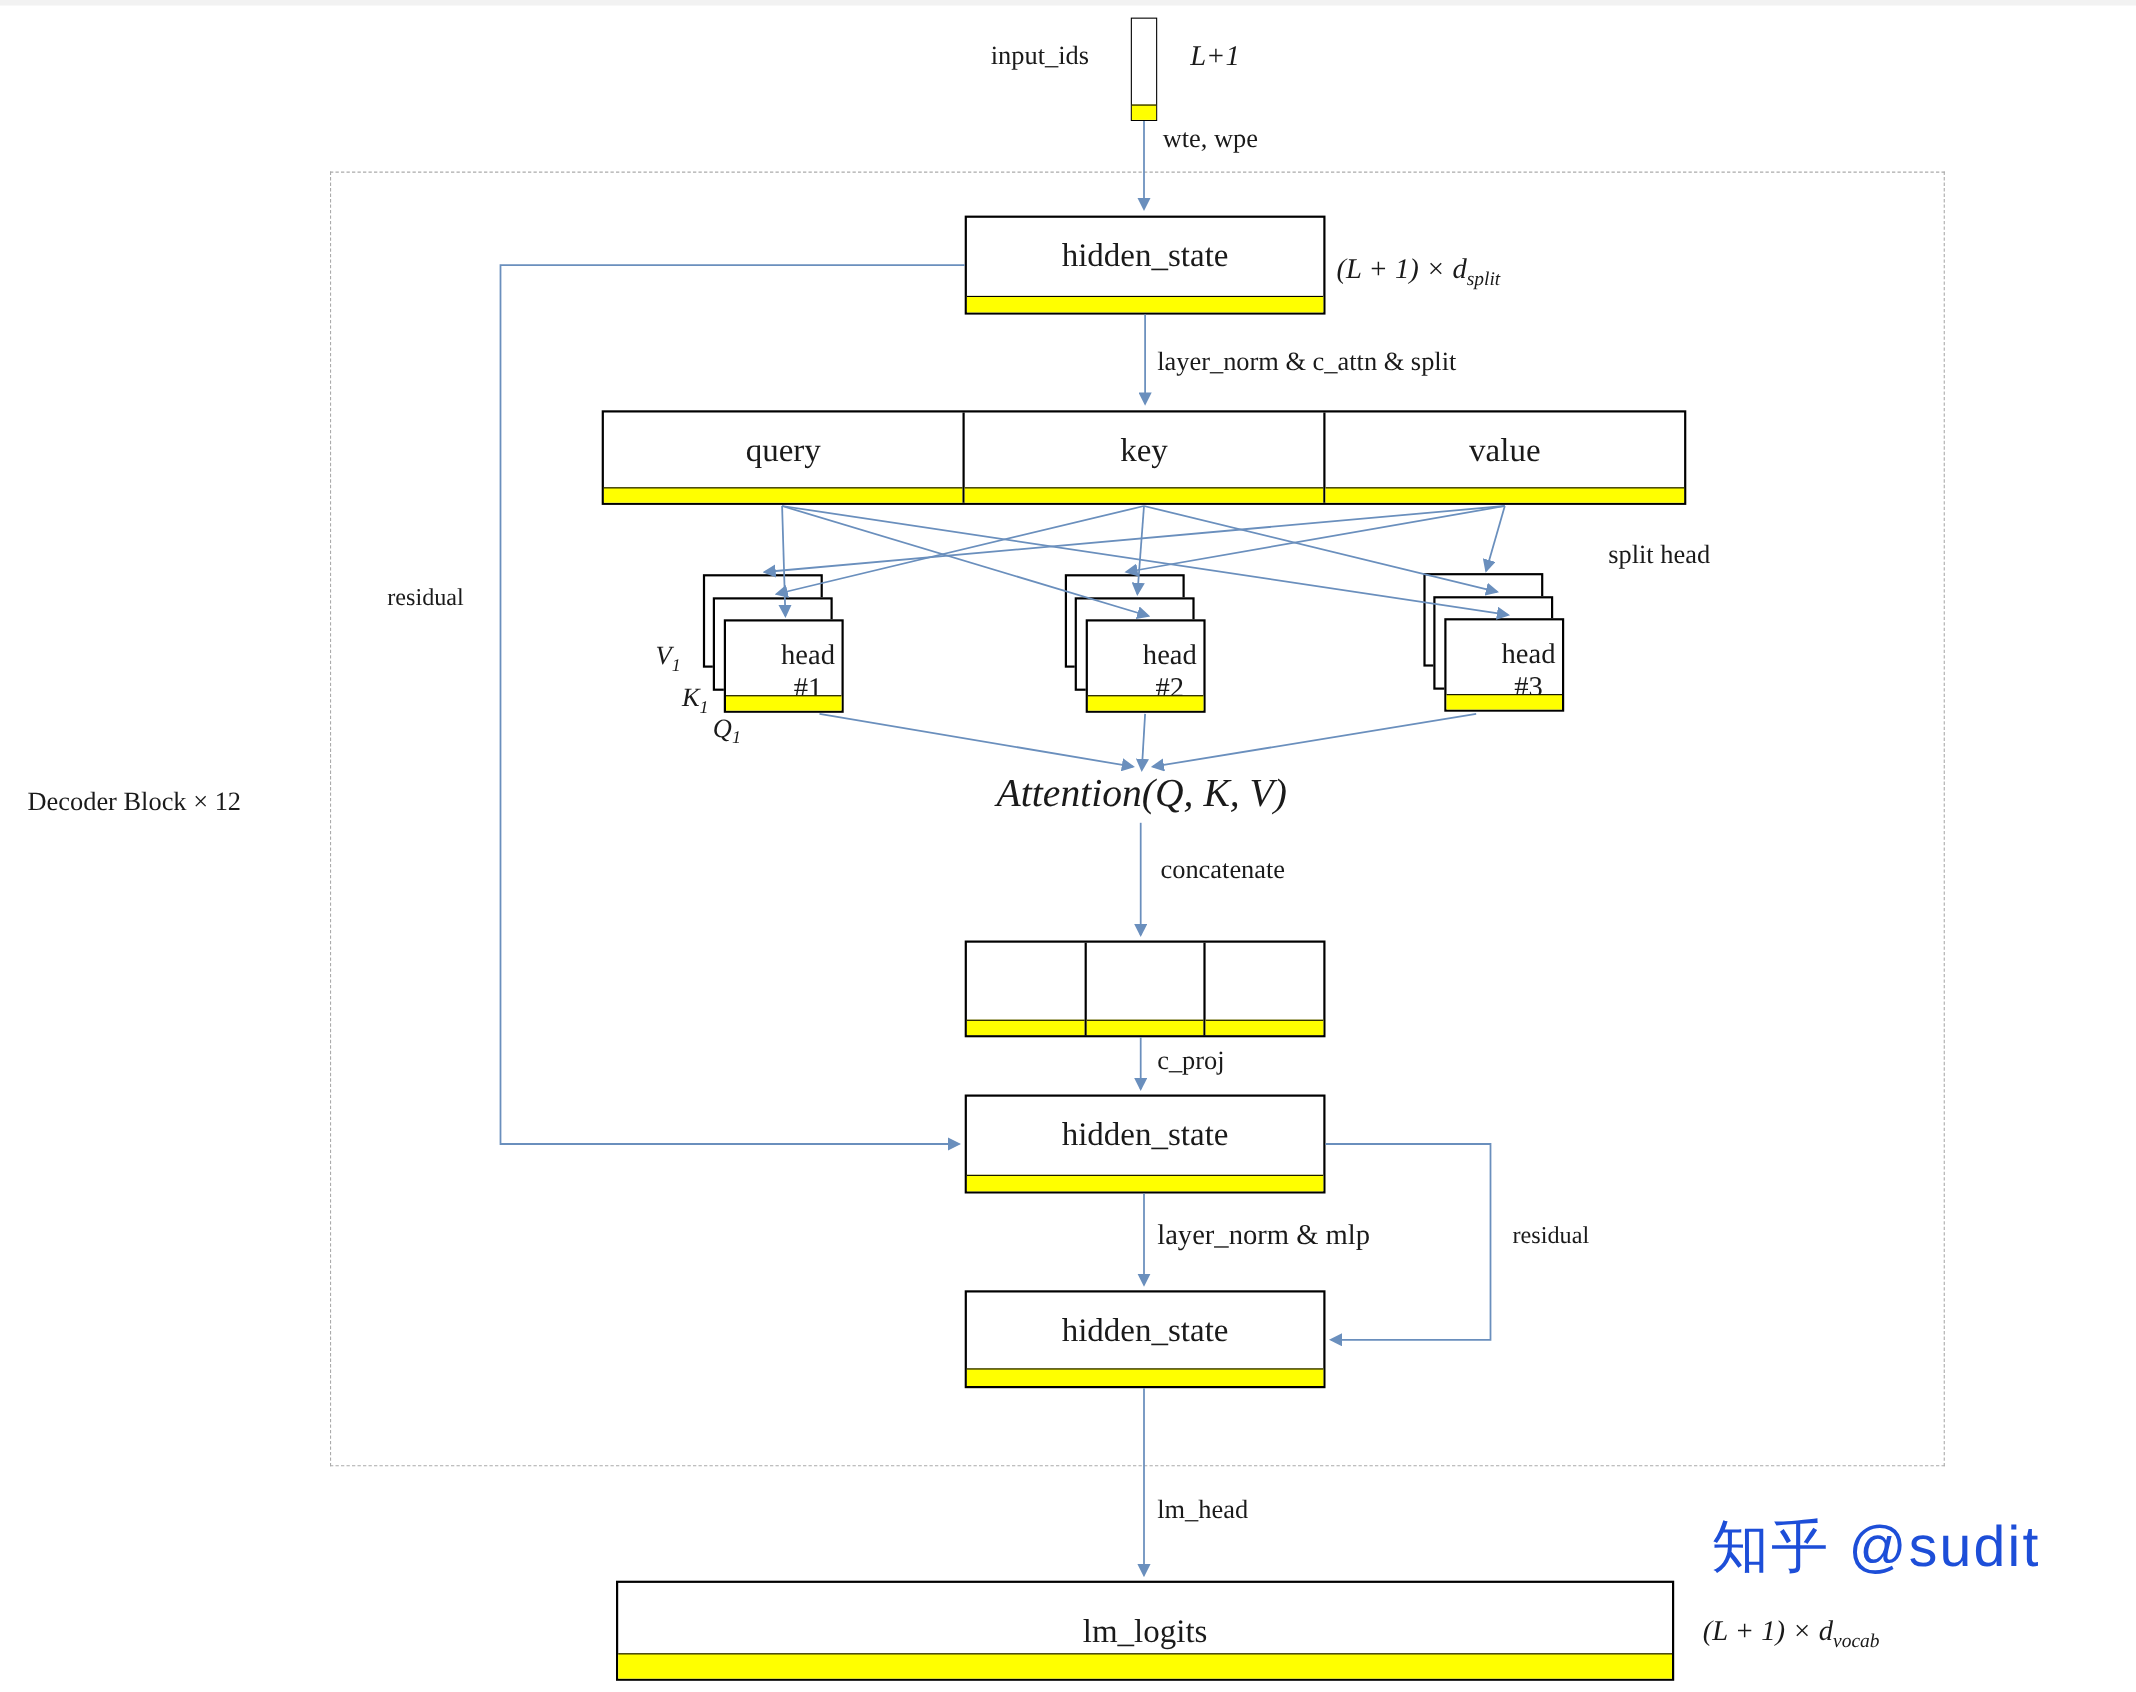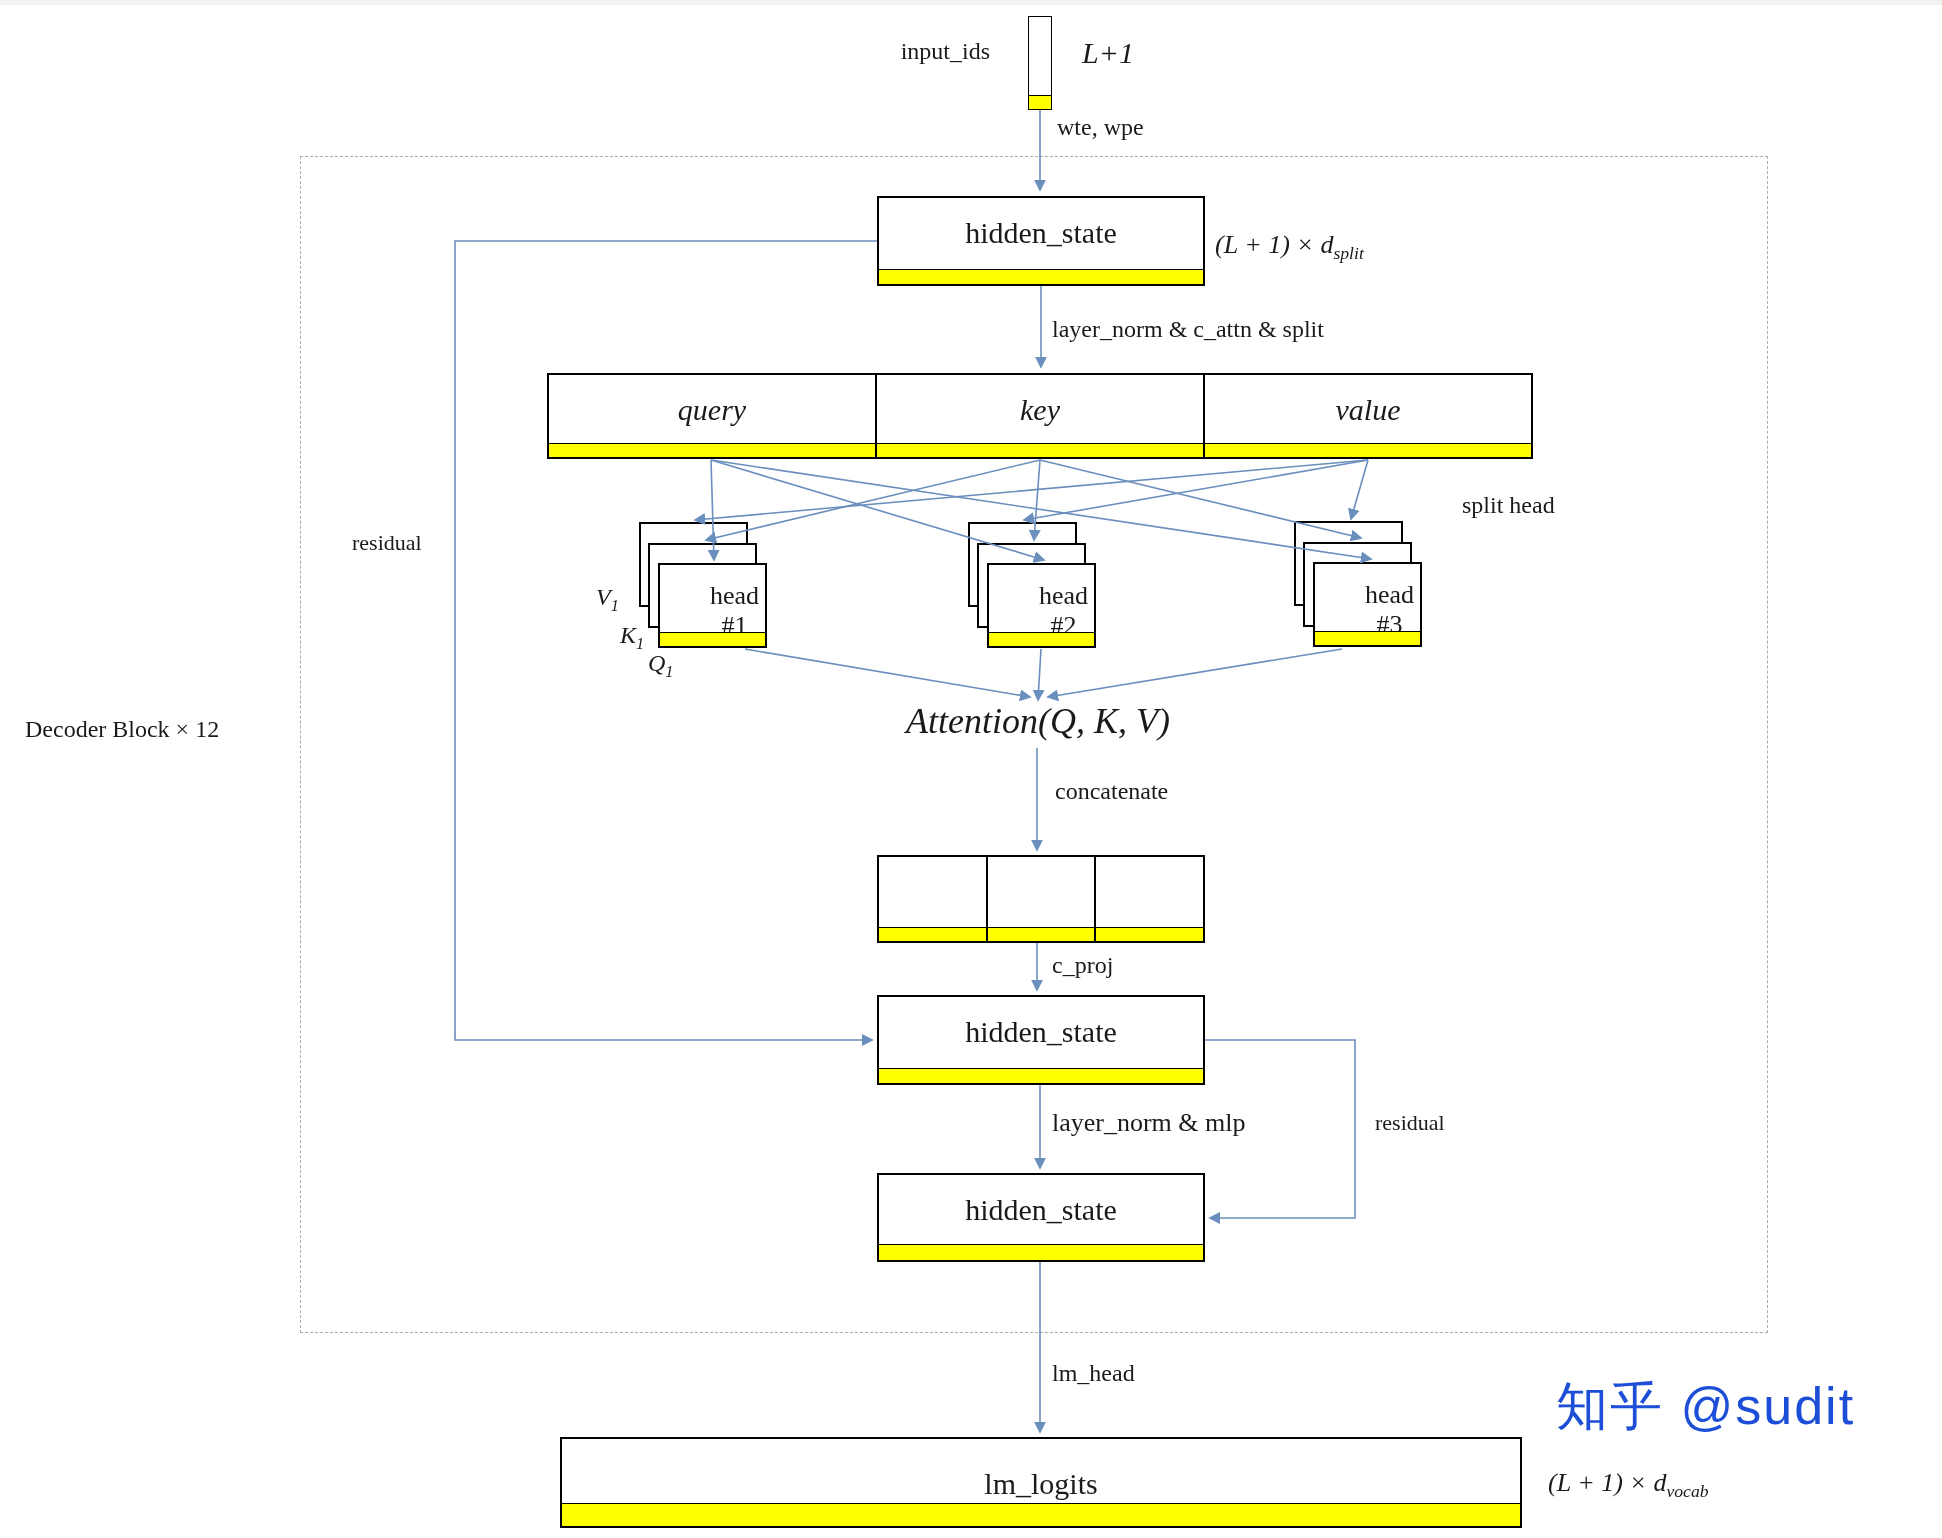--- a/index.html
+++ b/index.html
@@ -24,21 +24,21 @@
   
   .hidden1{left:877px;top:196px;width:328px;height:90px;}
   .hidden2{left:877px;top:995px;width:328px;height:90px;}
   .hidden3{left:877px;top:1173px;width:328px;height:89px;}
   .hidden1 .cap,.hidden2 .cap{height:14px;}
   .hidden3 .cap{height:15px;}
   .hidden1 .txt,.hidden2 .txt,.hidden3 .txt{top:18px;}
 
   
   .seg{position:absolute;border:2px solid #000;box-sizing:border-box;display:flex;background:#fff;}
-  .qkv{left:547px;top:373px;width:986px;height:86px;font-style:italic;}
+  .qkv{left:547px;top:373px;width:986px;height:86px;}
   .concat{left:877px;top:855px;width:328px;height:88px;}
   .seg .cell{position:relative;flex:1 1 0;box-sizing:border-box;}
   .seg .cell + .cell{border-left:2px solid #000;}
   .seg .cell .cap{position:absolute;left:0;right:0;bottom:0;height:13px;background:#ffff00;border-top:1px solid #000;}
   .seg .cell .txt{position:absolute;left:0;right:0;top:18px;text-align:center;font-size:30px;}
 
   
   .stack{position:absolute;width:129px;height:127px;}
   .stack .layer{position:absolute;width:109px;height:85px;background:#fff;border:2px solid #000;box-sizing:border-box;}
   .stack .back{left:0;top:0;}
@@ -48,21 +48,21 @@
   .stack .front .txt{position:absolute;left:0;right:0;top:16px;text-align:center;font-size:26px;padding-left:44px;}
   .stack1{left:639px;top:522px;}
   .stack2{left:968px;top:522px;}
   .stack3{left:1294px;top:521px;}
 
   
   .lbl{position:absolute;font-size:24px;white-space:nowrap;}
   .math{font-style:italic;}
   sub{font-size:0.68em;font-style:italic;}
   .input-label{left:856px;top:38px;width:134px;text-align:right;font-family:Liberation Serif, serif;}
-  .input-dim{left:1082px;top:36px;font-size:30px;}
+  .input-dim{left:1082px;top:36px;font-size:26px;}
   .wte-label{left:1057px;top:114px;}
   .op1-label{left:1052px;top:316px;}
   .dim-model{left:1215px;top:230px;font-size:26px;}
   .split-head-label{left:1462px;top:492px;}
   .v1-label{left:596px;top:584px;}
   .k1-label{left:620px;top:622px;}
   .q1-label{left:648px;top:650px;}
   .attention-label{left:888px;top:700px;width:300px;text-align:center;font-size:36px;}
   .concat-label{left:1055px;top:778px;}
   .cproj-label{left:1052px;top:952px;}

